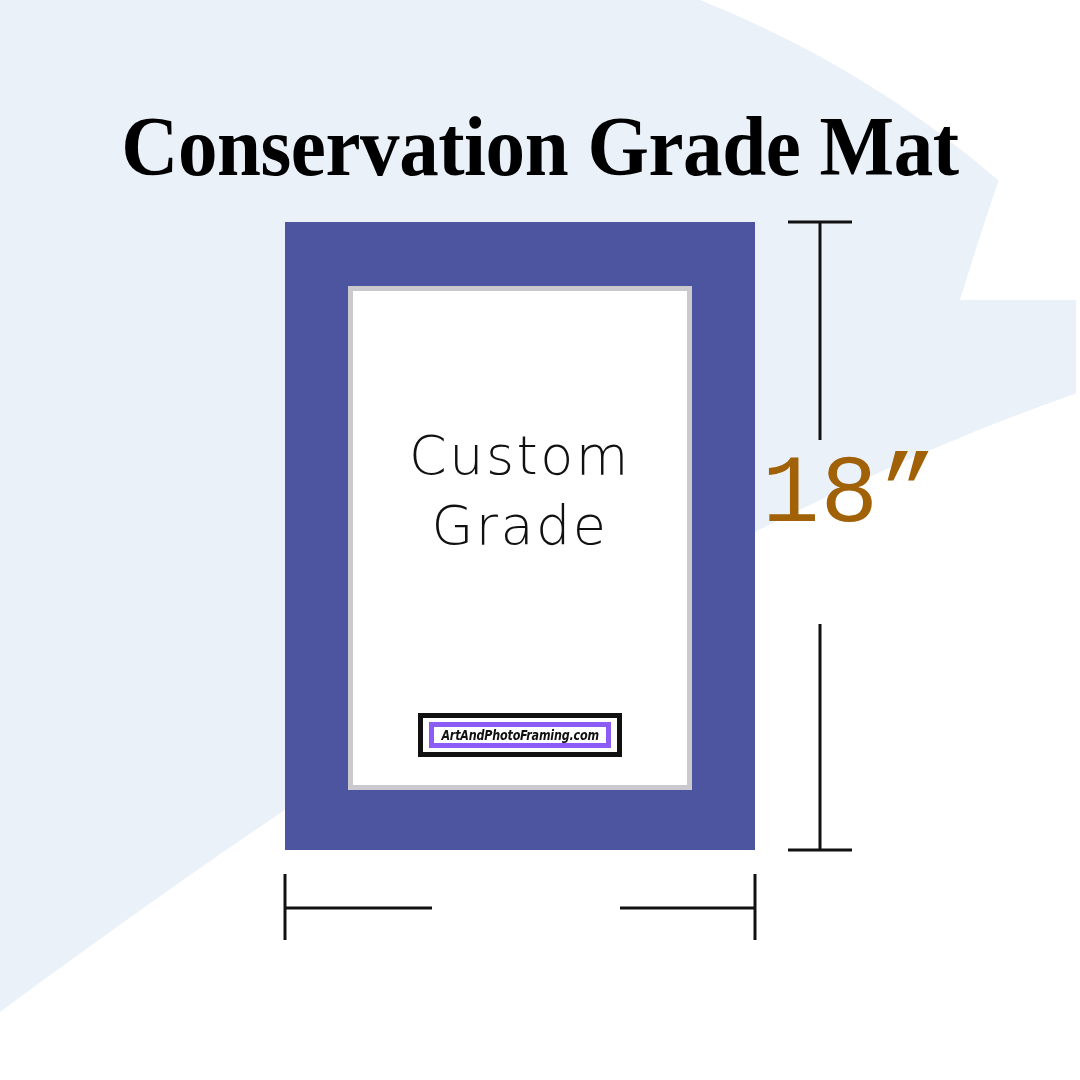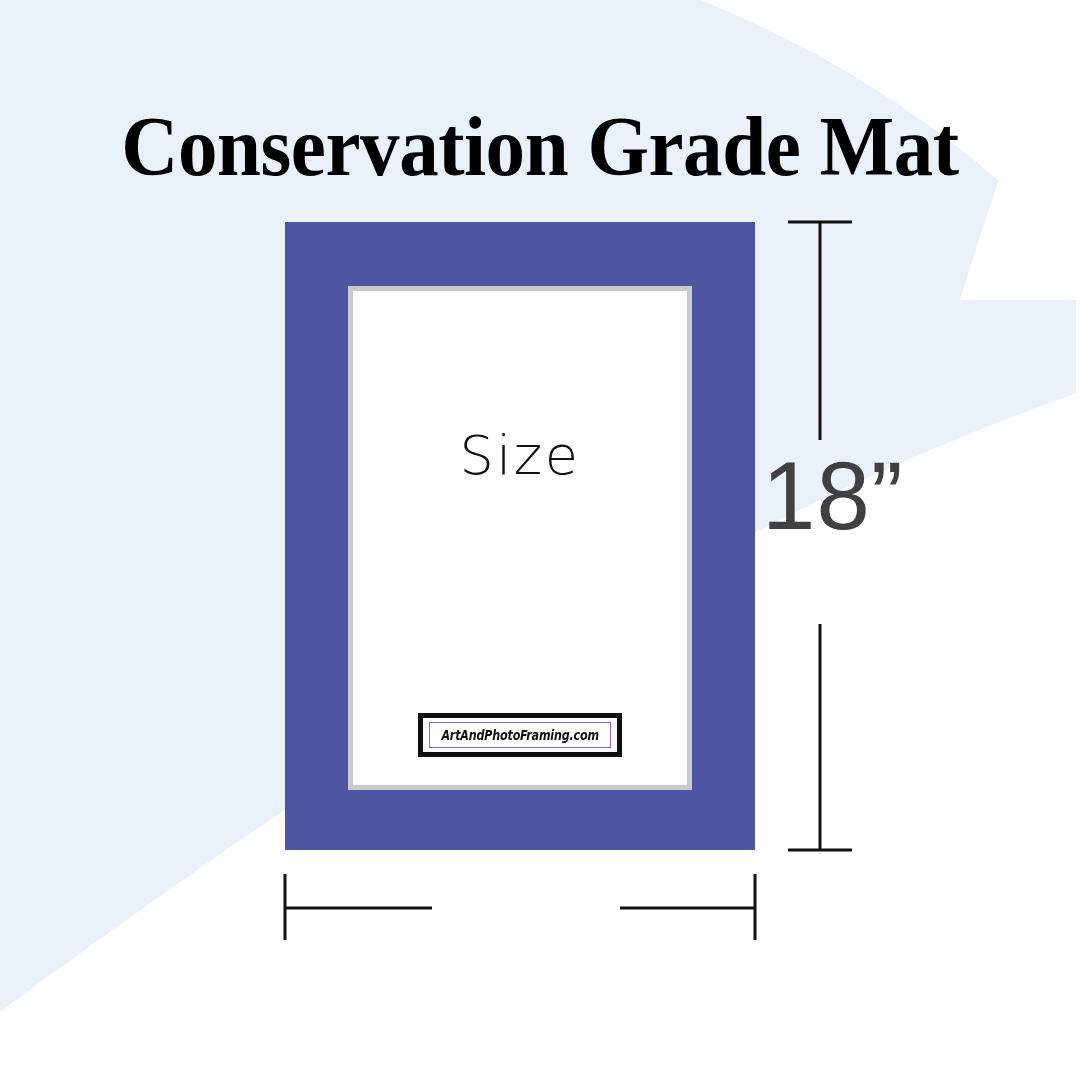--- a/index.html
+++ b/index.html
@@ -101,21 +101,21 @@
     border: 5px solid #111111;
     background: #ffffff;
     box-sizing: border-box;
     display: flex;
     align-items: center;
     justify-content: center;
   }
   #logo-inner {
     width: 182px;
     height: 26px;
-    border: 1px solid #8b5cf6;
+    border: 5px solid #8b5cf6;
     background: #ffffff;
     box-sizing: border-box;
     display: flex;
     align-items: center;
     justify-content: center;
   }
   #logo-text {
     font-family: "DejaVu Sans", "Liberation Sans", sans-serif;
     font-weight: 700;
     font-style: italic;
@@ -132,23 +132,23 @@
     position: absolute;
     inset: 0;
     width: 1080px;
     height: 1080px;
     display: block;
     pointer-events: none;
   }
 
   .dim-label {
     position: absolute;
-    font-family: Liberation Sans, sans-serif;
+    font-family: Liberation Mono, monospace;
     font-weight: 300;
-    color: #404040;
+    color: #a16207;
     white-space: nowrap;
     user-select: none;
   }
   #dim-height-label {
     left: 762px;
     top: 448px;
     width: 210px;
     text-align: left;
     font-size: 96px;
     line-height: 1;
@@ -178,21 +178,22 @@
     <path d="M 1080 1080 L 0 1080 L 0 1012 C 180 880 430 700 700 560 C 840 487 970 430 1080 392 Z" fill="#ffffff"></path>
   </svg>
 
   <div id="page-title">Conservation Grade Mat</div>
 
   <div id="mat-board">
     <div id="mat-bevel">
       <div id="mat-opening">
 
         <div id="opening-text">
-          <span class="ln">Size</span>
+          <span class="ln">Custom</span>
+          <span class="ln">Grade</span>
         </div>
 
         <div id="logo-plaque">
           <div id="logo-inner">
             <span id="logo-text">ArtAndPhotoFraming.com</span>
           </div>
         </div>
 
       </div>
     </div>

